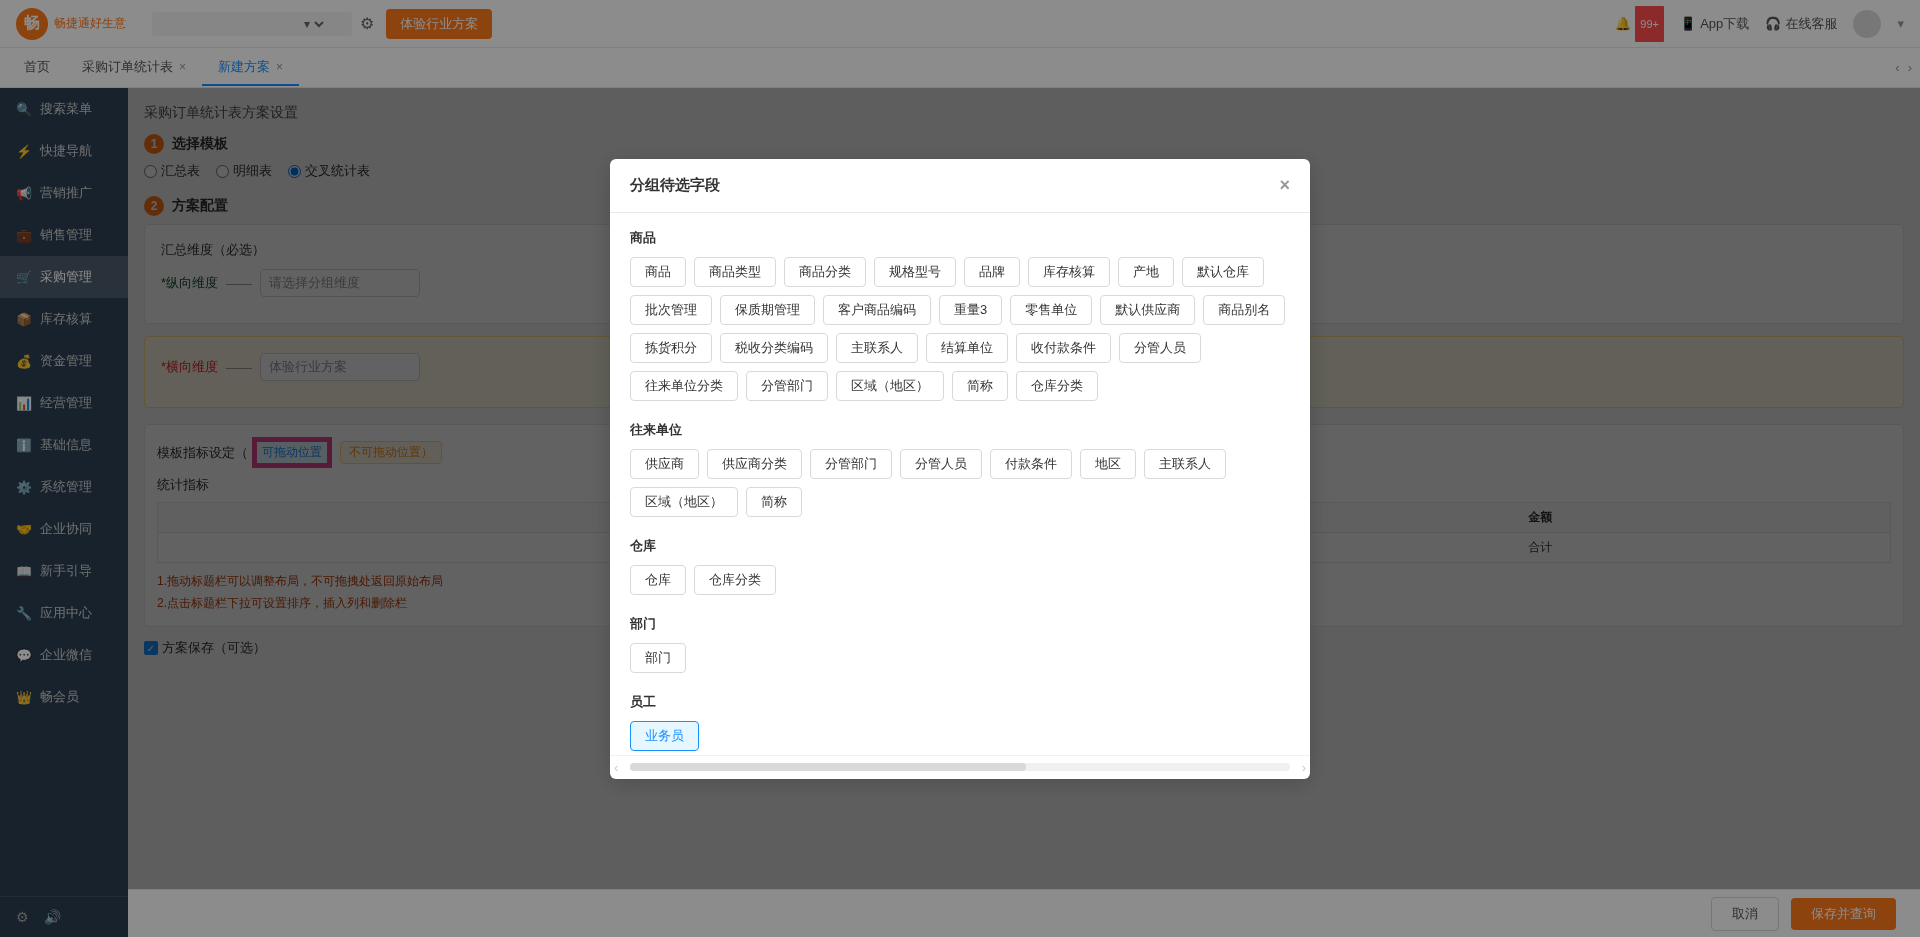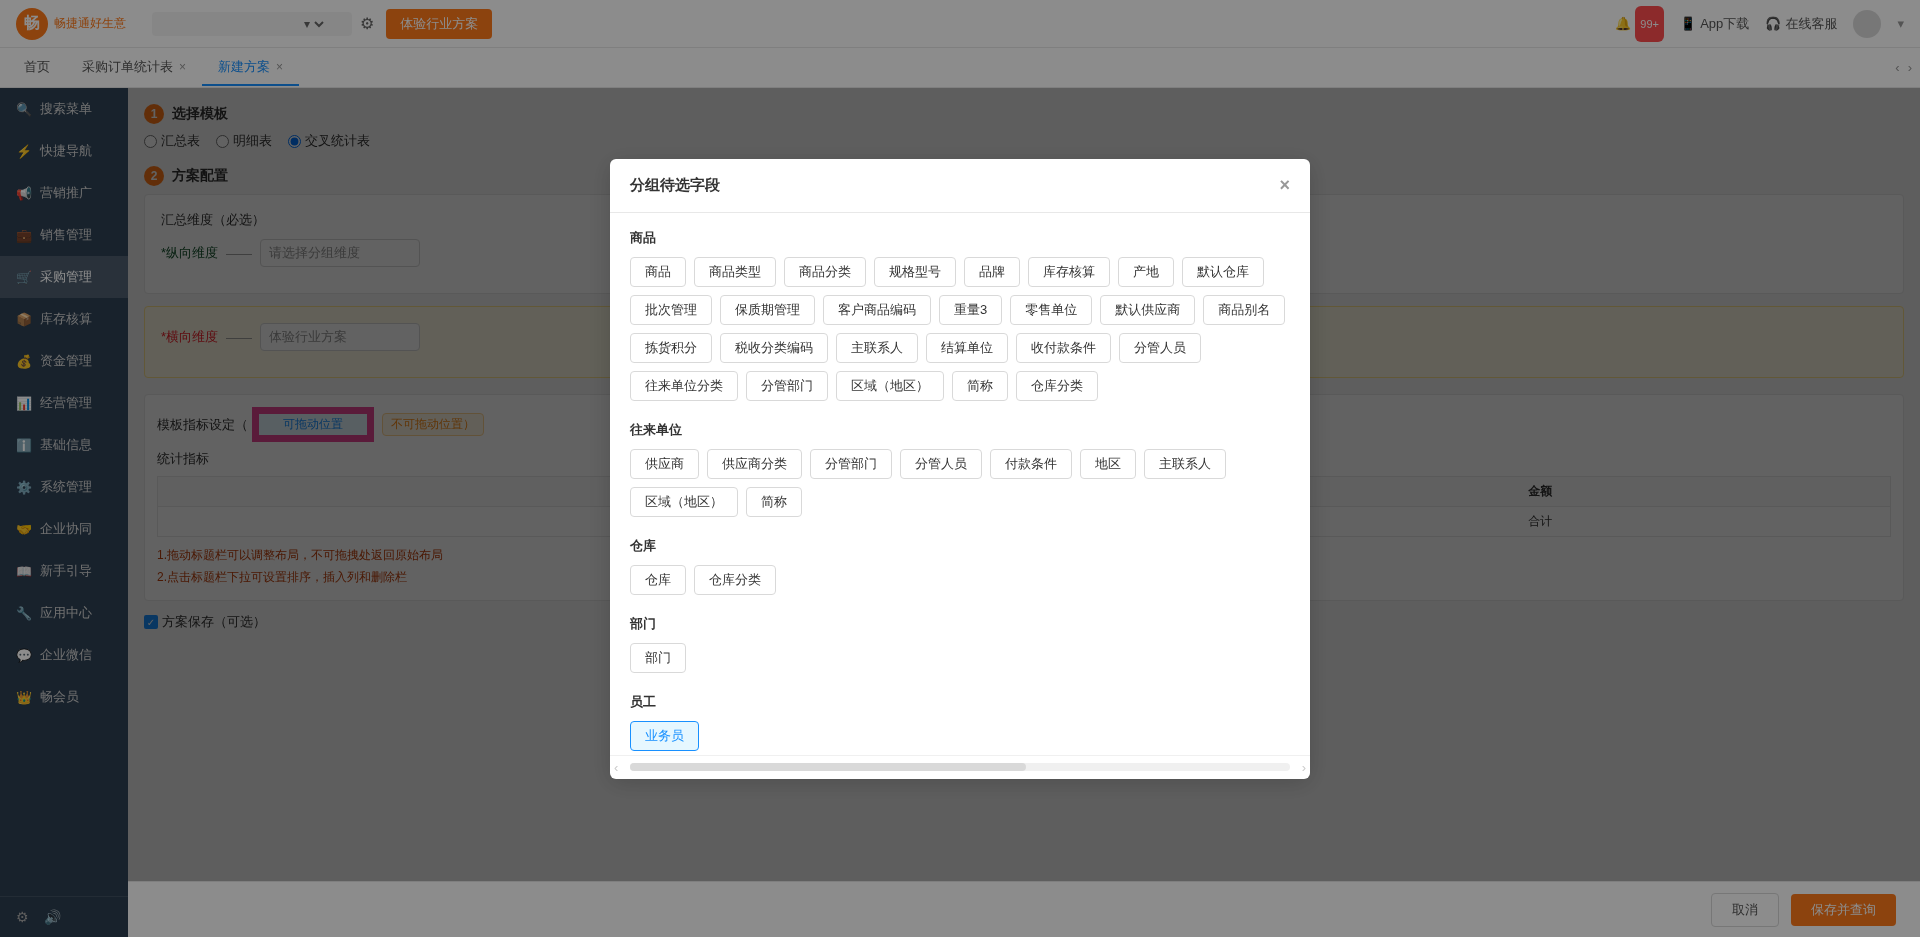--- a/index.html
+++ b/index.html
@@ -40,21 +40,21 @@
     }
     .top-btn-experience {
       background: #ff7a1a; color: #fff; border: none; border-radius: 4px;
       padding: 6px 14px; cursor: pointer; font-size: 13px; margin-left: 12px;
     }
     .top-gear { margin-left: 8px; color: #666; font-size: 16px; cursor: pointer; }
     .top-right {
       margin-left: auto; display: flex; align-items: center; gap: 16px;
     }
     .top-right-item { display: flex; align-items: center; gap: 4px; cursor: pointer; color: #555; font-size: 13px; }
-    .badge { background: #ff4d4f; color: #fff; border-radius: 6px; padding: 12px 5px; font-size: 11px; text-align: center; }
+    .badge { background: #ff4d4f; color: #fff; border-radius: 1px; padding: 12px 5px; font-size: 11px; text-align: center; }
     .avatar { width: 28px; height: 28px; background: #d9d9d9; border-radius: 50%; }
 
     
     .tab-bar {
       position: fixed;
       top: 48px; left: 0; right: 0;
       height: 40px;
       background: #fff;
       border-bottom: 1px solid #e8e8e8;
       display: flex;
@@ -150,21 +150,21 @@
     .checkbox-label { display: flex; align-items: center; gap: 4px; font-size: 13px; color: #333; cursor: pointer; }
     .checkbox-box { width: 14px; height: 14px; background: #1890ff; border-radius: 2px; display: flex; align-items: center; justify-content: center; }
     .checkmark { color: #fff; font-size: 10px; }
 
     .scheme-name-input { border: 1px solid #d9d9d9; border-radius: 4px; padding: 4px 8px; font-size: 13px; width: 160px; }
 
     
     .bottom-bar {
       position: fixed;
       bottom: 0; left: 128px; right: 0;
-      height: 56px;
+      height: 48px;
       background: #fff;
       border-top: 1px solid #e8e8e8;
       display: flex; align-items: center; justify-content: flex-end;
       padding: 0 24px;
       gap: 12px;
       z-index: 98;
     }
     .btn-cancel {
       border: 1px solid #d9d9d9; background: #fff; border-radius: 4px;
       padding: 7px 20px; cursor: pointer; font-size: 13px; color: #555;
@@ -218,22 +218,22 @@
       padding: 4px 0;
       border-top: 1px solid #f0f0f0;
     }
     .h-scroll-track {
       flex: 1; height: 8px; background: #f0f0f0; border-radius: 4px; margin: 0 8px;
     }
     .h-scroll-thumb {
       width: 60%; height: 8px; background: #d9d9d9; border-radius: 4px;
     }
     .draggable-badge {
-      background: #e6f7ff; border: 7px solid #ec4899; color: #1890ff;
-      border-radius: 0; padding: 2px 24px; font-size: 12px;
+      background: #e6f7ff; border: 5px solid #ec4899; color: #1890ff;
+      border-radius: 0; padding: 2px 5px; font-size: 12px;
     }
     .non-draggable-badge {
       background: #fff7e6; border: 1px solid #ffd591; color: #fa8c16;
       border-radius: 4px; padding: 2px 8px; font-size: 12px;
     }
   </style>
 </head>
 <body>
 
 <div class="top-bar">
@@ -350,20 +350,21 @@
     <span class="sidebar-icon">👑</span>
     <span>畅会员</span>
   </div>
   <div class="sidebar-bottom">
     <span class="sidebar-bottom-icon">⚙</span>
     <span class="sidebar-bottom-icon">🔊</span>
   </div>
 </div>
 
 <div class="main-content" style="filter: brightness(0.7);">
+  <div class="page-title">采购订单统计表方案设置</div>
 
   <div class="step-section">
     <div class="step-label">
       <div class="step-num">1</div>
       <span>选择模板</span>
     </div>
     <div class="template-options">
       <label class="radio-item">
         <input type="radio" name="template" style=""> 汇总表
       </label>

